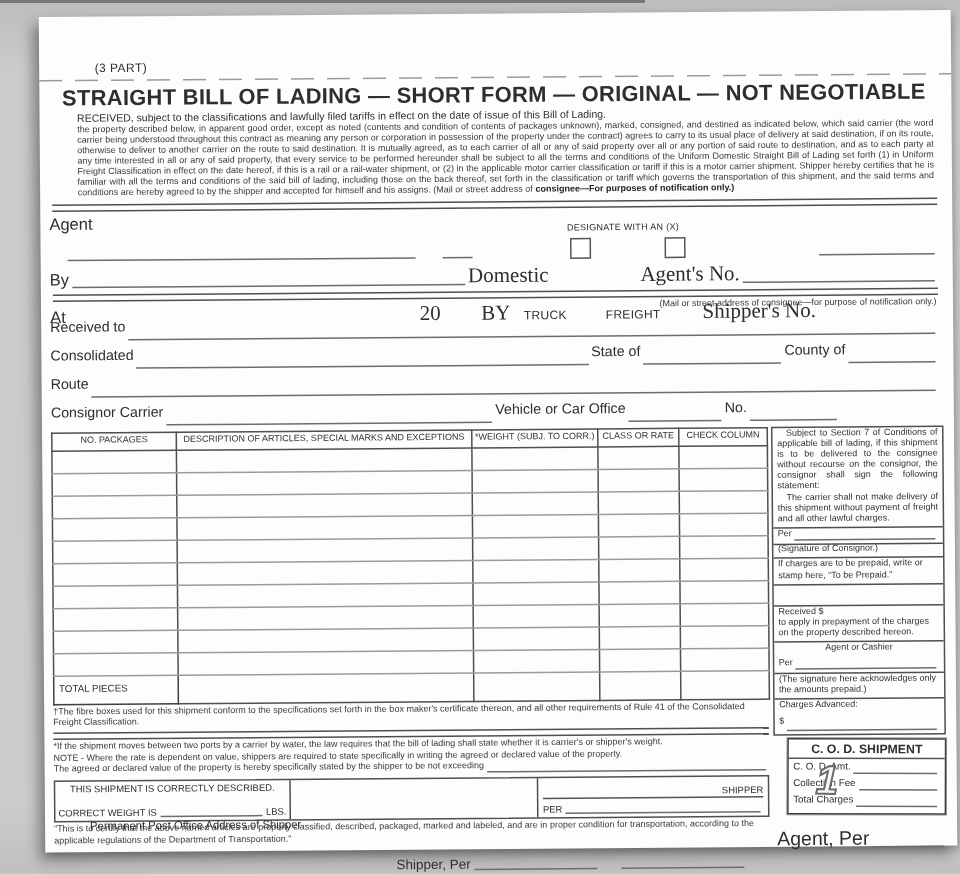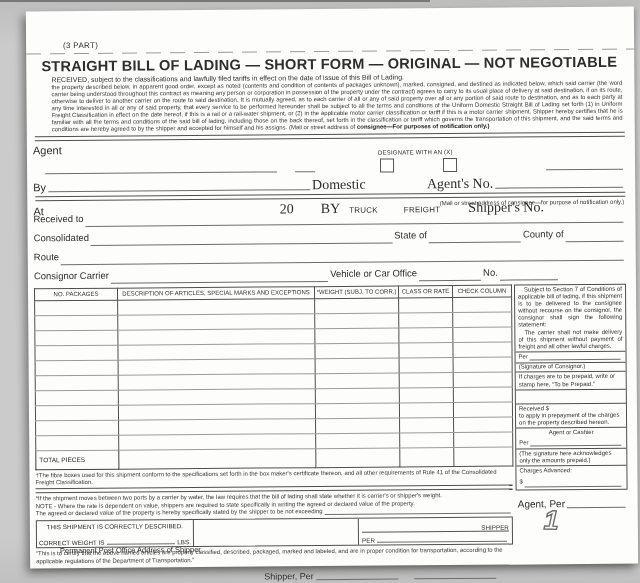--- a/index.html
+++ b/index.html
@@ -66,21 +66,21 @@
   .gap{height:11px;}
   .cashier{text-align:center;}
   .charges{padding-bottom:1px;}
   .charges .dollar{display:flex;margin-top:4px;}
   
   .cod-box{width:104px;margin:2px 0 0 9px;border:1.6px solid #3f3f3f;background:#fff;
     transform:rotate(.6deg);box-shadow:0 0 0 .5px #888;}
   .cod-title{font-size:8.2px;font-weight:bold;text-align:center;padding:2px 0 1px;border-bottom:1px solid #555;}
   .cod-row{display:flex;font-size:6.5px;padding:2px 3px 0 3px;align-items:baseline;}
   .cod-row .fl{height:7px;}
-  .agent-sig{display:flex;align-items:baseline;font-size:10px;margin:8px 0 0 2px;}
+  .agent-sig{display:flex;align-items:baseline;font-size:13px;margin:8px 0 0 2px;}
   
   .fibre{font-size:6px;line-height:1.2;margin-top:2px;color:#3a3a3a;}
   .fn{font-size:6px;line-height:1.25;color:#3a3a3a;}
   .agreed{display:flex;align-items:baseline;font-size:6px;color:#3a3a3a;}
   .agreed .fl{height:6px;}
   .cert-box{display:flex;border:1px solid #4f4f4f;height:26px;margin-top:2px;}
   .cert-c1{width:152px;border-right:1px solid #4f4f4f;display:flex;flex-direction:column;justify-content:space-between;padding:2px 2px 1px;}
   .cert-c1 .desc{font-size:6.3px;text-align:center;}
   .cert-c1 .cw{display:flex;align-items:baseline;font-size:6.3px;}
   .cert-c1 .fl{height:5px;}
@@ -340,20 +340,35 @@
           <div class="ps bb">(The signature here acknowledges only the amounts prepaid.)</div>
           <div class="ps charges">
             <div>Charges Advanced:</div>
             <div class="dollar">
               <span>$</span>
               <span class="fl flex"></span>
             </div>
           </div>
         </div>
 
+        <div class="cod-box">
+          <div class="cod-title">C. O. D. SHIPMENT</div>
+          <div class="cod-row">
+            <span>C. O. D. Amt.</span>
+            <span class="fl flex"></span>
+          </div>
+          <div class="cod-row">
+            <span>Collection Fee</span>
+            <span class="fl flex"></span>
+          </div>
+          <div class="cod-row" style="padding-bottom:3px">
+            <span>Total Charges</span>
+            <span class="fl flex"></span>
+          </div>
+        </div>
 
         <div class="agent-sig">
           <span>Agent, Per</span>
           <span class="fl flex"></span>
         </div>
       </div>
     </div>
 
     <div class="page-number">1</div>
     <div class="footer-note">Permanent Post Office Address of Shipper</div>

